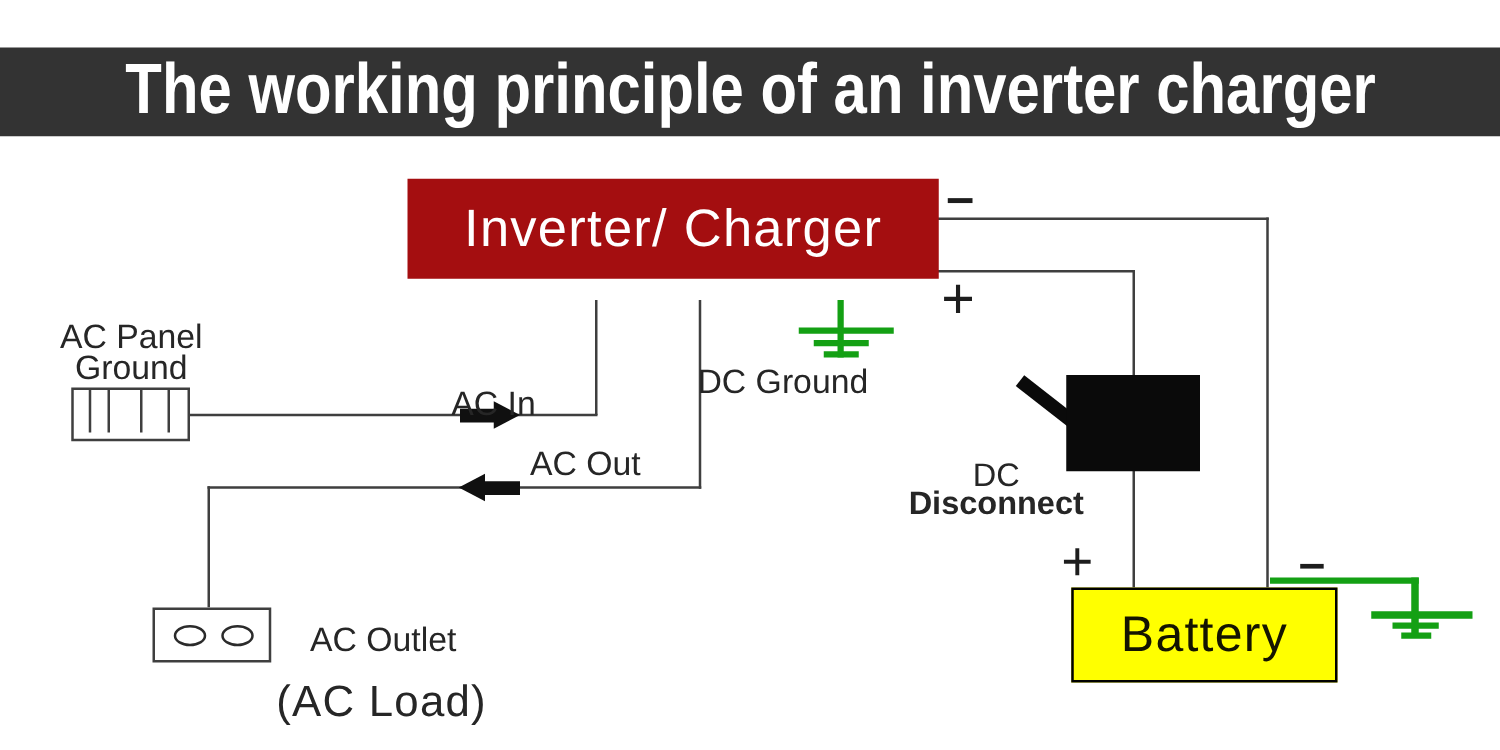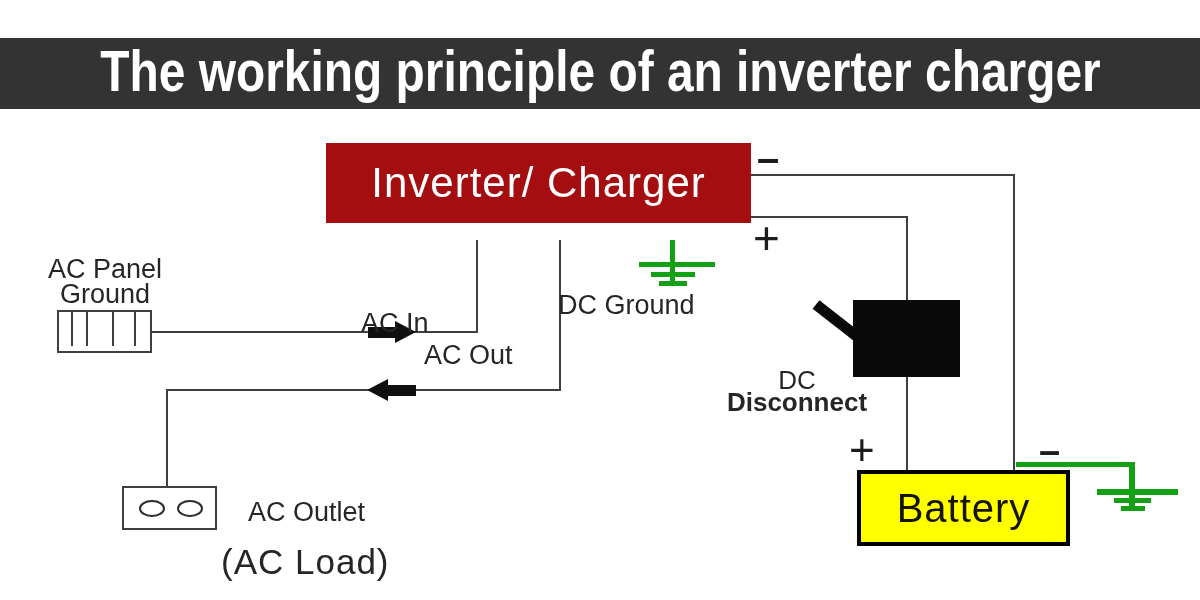--- a/index.html
+++ b/index.html
@@ -45,21 +45,21 @@
   .head-left{position:absolute;width:0;height:0;
     border-top:11px solid transparent;border-bottom:11px solid transparent;
     border-right:21px solid #101010;}
   
   .disconnect-box{position:absolute;left:853px;top:300px;width:107px;height:77px;background:#0a0a0a;}
   .disconnect-handle{position:absolute;left:816px;top:299px;width:52px;height:11px;
     background:#0a0a0a;transform:rotate(38deg);transform-origin:0 50%;}
   
   .battery{
     position:absolute;left:857px;top:470px;width:213px;height:76px;
-    background:#ffff00;border:4px solid #000000;box-sizing:border-box;
+    background:#ffff00;border:2px solid #000000;box-sizing:border-box;
     display:flex;align-items:center;justify-content:center;
   }
   .battery span{color:#141400;font-size:40px;letter-spacing:1px;}
 </style>
 </head>
 <body>
 
 <div id="page">
 
   <div class="titlebar">
@@ -89,21 +89,21 @@
   </div>
   <div class="lbl center" style="left:105px;top:254px;">AC Panel</div>
   <div class="lbl center" style="left:105px;top:279px;">Ground</div>
 
   <div class="shaft" style="left:368px;top:327px;width:28px;height:11px;"></div>
   <div class="head-right" style="left:395px;top:321px;"></div>
   <div class="lbl" style="left:361px;top:260px;margin-top:48px;">AC In</div>
 
   <div class="head-left" style="left:367px;top:379px;"></div>
   <div class="shaft" style="left:388px;top:385px;width:28px;height:11px;"></div>
-  <div class="lbl" style="left:424px;top:340px;">AC Out</div>
+  <div class="lbl" style="left:424px;top:356px;">AC Out</div>
 
   <div>
     <div class="gwire" style="left:670px;top:240px;width:5px;height:46px;"></div>
     <div class="gwire" style="left:639px;top:262px;width:76px;height:5px;"></div>
     <div class="gwire" style="left:651px;top:272px;width:44px;height:5px;"></div>
     <div class="gwire" style="left:659px;top:281px;width:28px;height:5px;"></div>
   </div>
   <div class="lbl" style="left:558px;top:290px;">DC Ground</div>
 
   <div class="sign" style="left:757px;top:136px;font-size:40px;">–</div>

